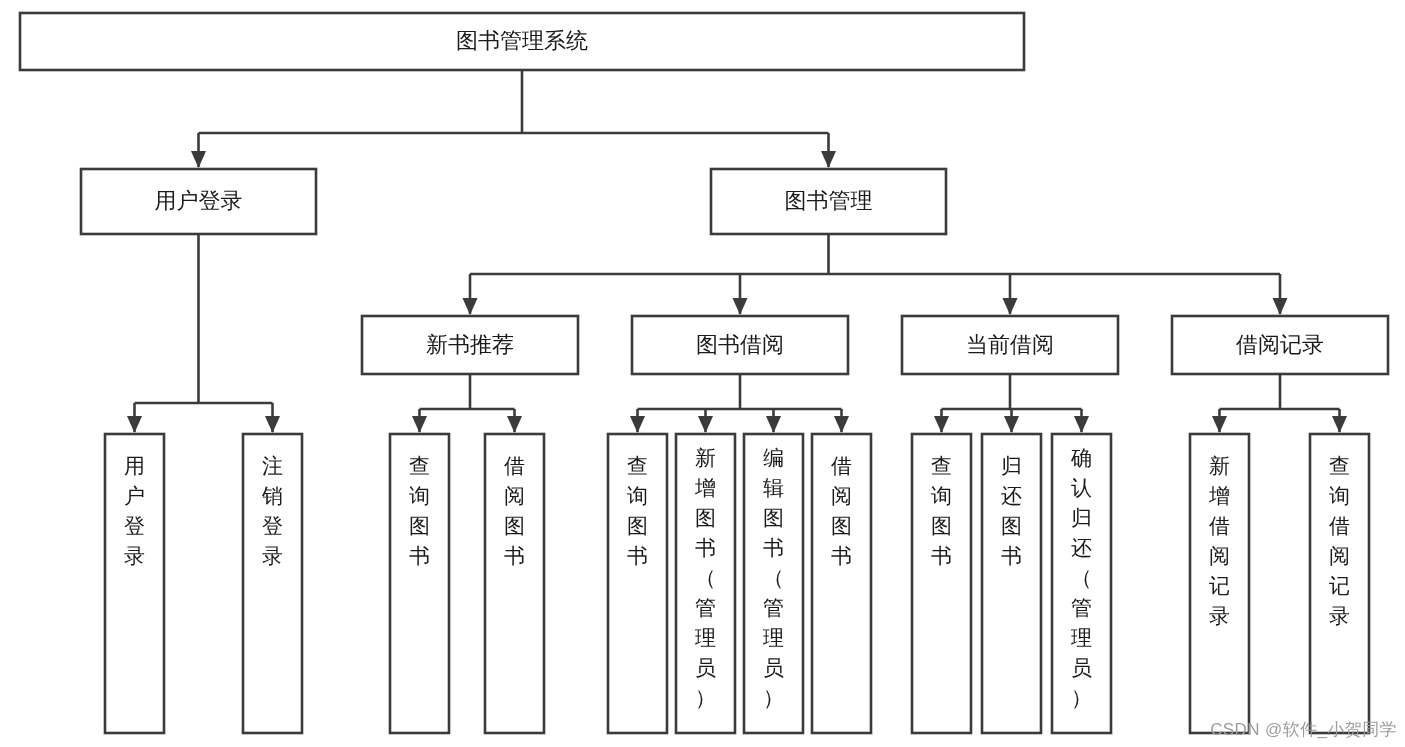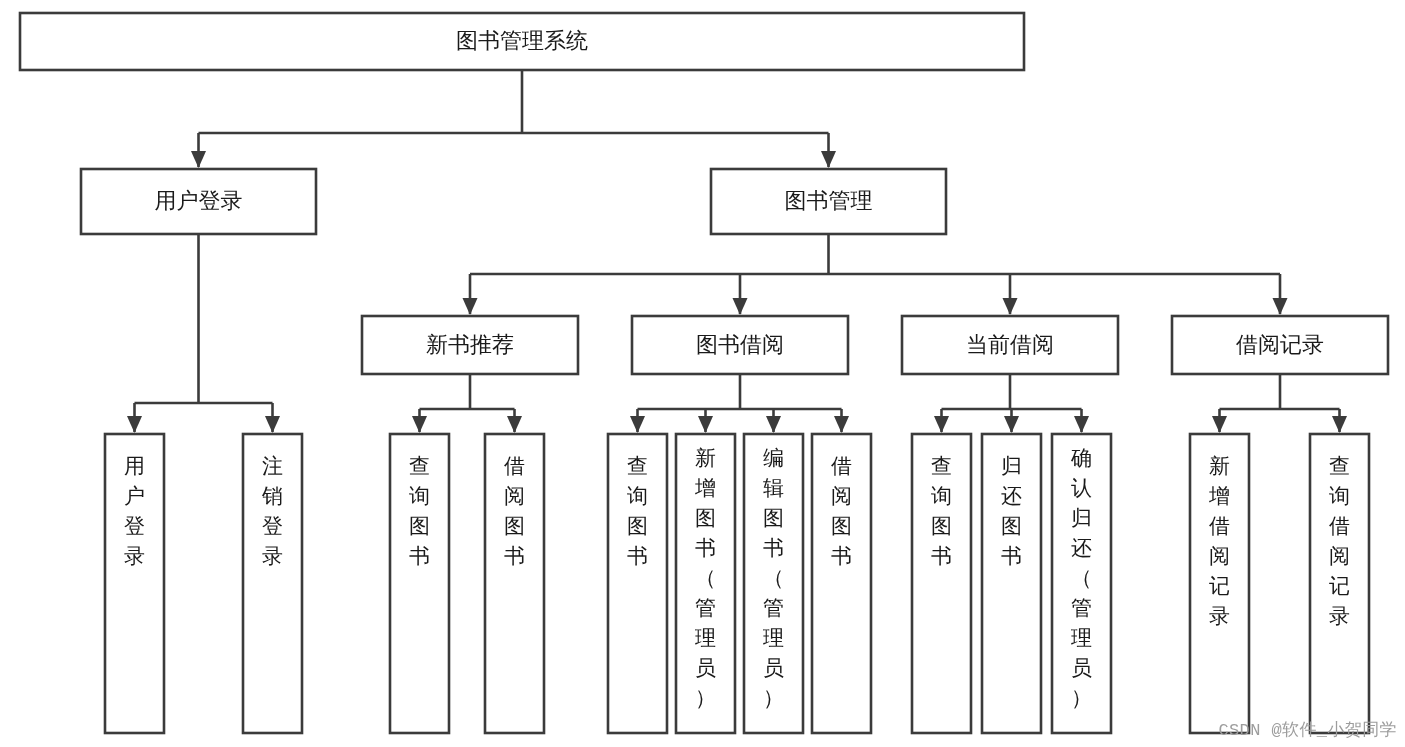--- a/index.html
+++ b/index.html
@@ -53,21 +53,21 @@
   .node-label-vertical {
     font-family: "Liberation Sans", "DejaVu Sans", sans-serif;
     fill: #1a1a1a;
     font-size: 21px;
     text-anchor: middle;
   }
   .watermark {
     position: absolute;
     right: 8px;
     bottom: 6px;
-    font-family: Liberation Mono, monospace;
+    font-family: Liberation Sans, sans-serif;
     font-size: 17px;
     color: #9d9d9d;
     white-space: nowrap;
     letter-spacing: 0.4px;
     pointer-events: none;
     text-align: right;
   }
 </style>
 </head>
 <body>

